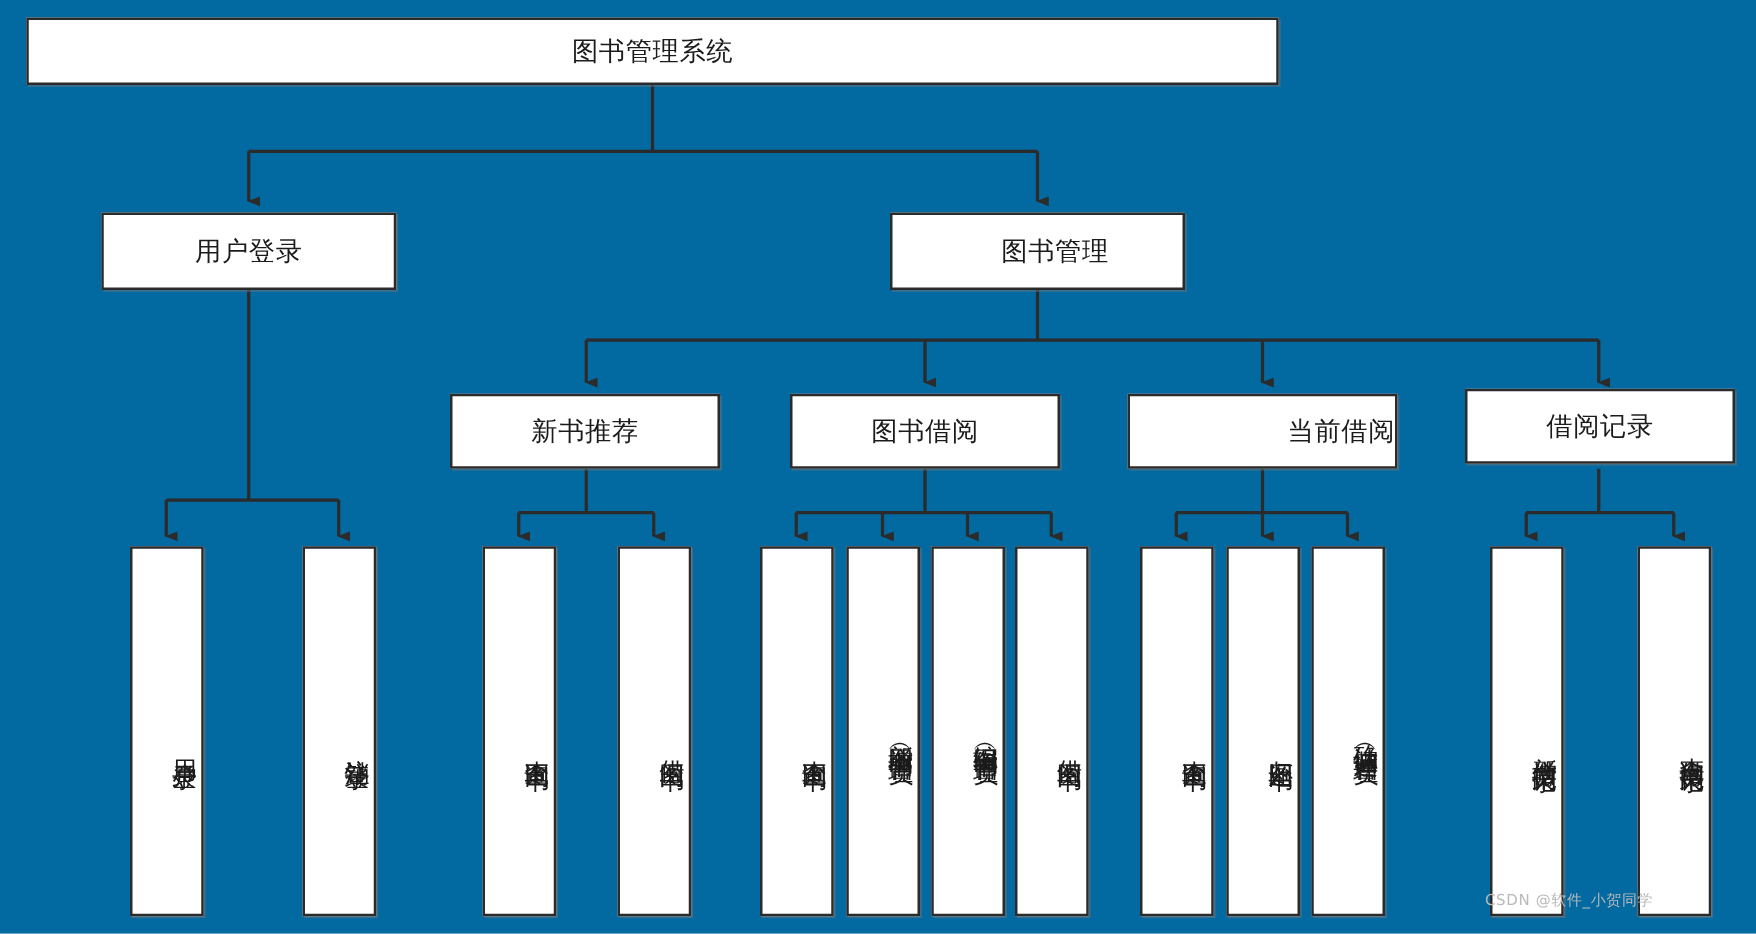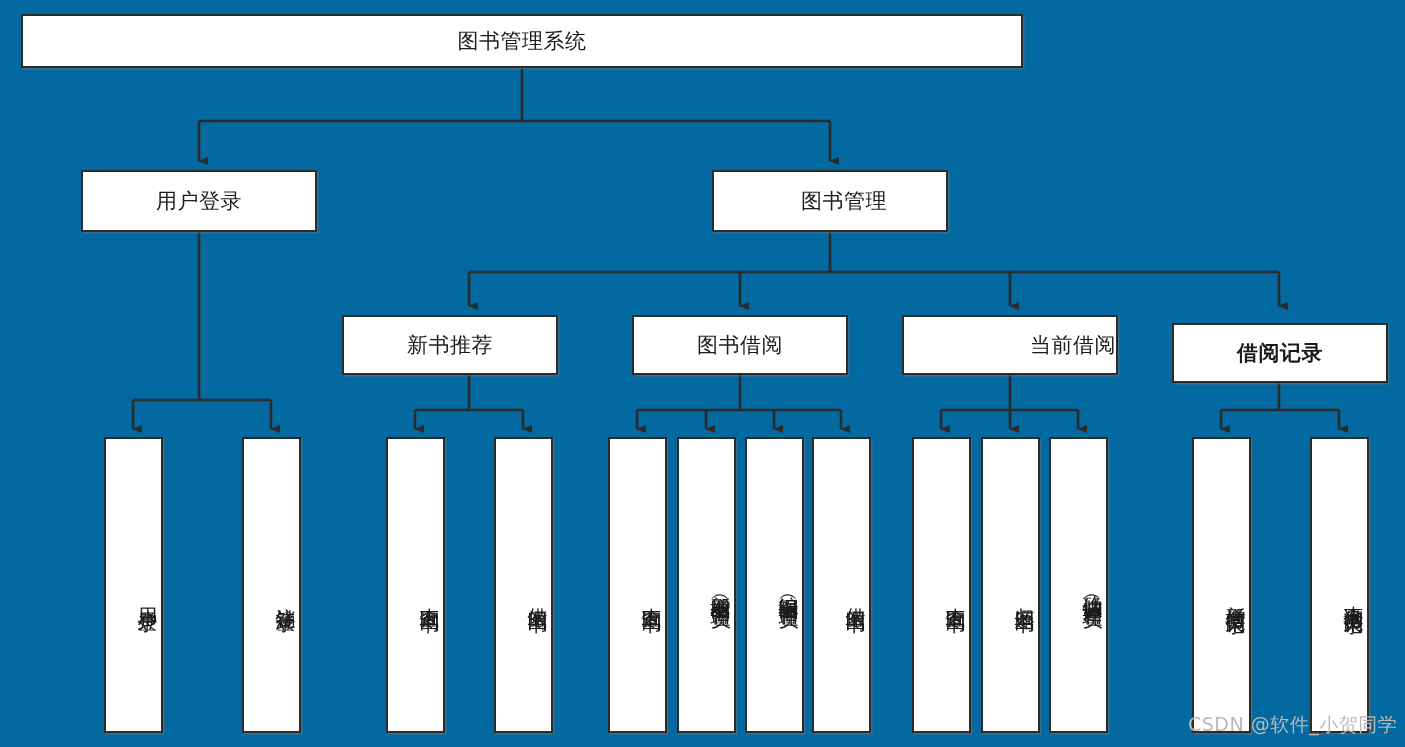--- a/index.html
+++ b/index.html
@@ -55,21 +55,21 @@
     left: 0;
     top: 0;
     width: 1405px;
     height: 747px;
     pointer-events: none;
   }
   .watermark {
     position: absolute;
     left: 1188px;
     top: 712px;
-    font-size: 19px;
+    font-size: 12px;
     color: #b9b9b9;
     letter-spacing: 0.5px;
     white-space: nowrap;
   }
 </style>
 </head>
 <body>
 
 <div id="canvas">
 
@@ -130,30 +130,30 @@
     <span class="node-label">图书管理系统</span>
   </div>
 
   <div class="node horizontal" style="left:81px; top:170px; width:236px; height:62px;">
     <span class="node-label">用户登录</span>
   </div>
   <div class="node horizontal" style="left:712px; top:170px; width:236px; height:62px;padding-left:28px;">
     <span class="node-label">图书管理</span>
   </div>
 
-  <div class="node horizontal" style="left:342px; top:315px; width:216px; height:60px;">
+  <div class="node horizontal" style="left:360px; top:315px; width:216px; height:60px;">
     <span class="node-label">新书推荐</span>
   </div>
   <div class="node horizontal" style="left:632px; top:315px; width:216px; height:60px;">
     <span class="node-label">图书借阅</span>
   </div>
   <div class="node horizontal" style="left:902px; top:315px; width:216px; height:60px;justify-content:flex-end;">
     <span class="node-label">当前借阅</span>
   </div>
-  <div class="node horizontal" style="left:1172px; top:323px; width:216px; height:60px;font-weight:bold;">
+  <div class="node horizontal" style="left:1172px; top:311px; width:216px; height:60px;">
     <span class="node-label">借阅记录</span>
   </div>
 
   <div class="node vertical" style="left:104px; top:437px; width:59px; height:296px;">
     <span class="node-label">用户登录</span>
   </div>
   <div class="node vertical" style="left:242px; top:437px; width:59px; height:296px;">
     <span class="node-label">注销登录</span>
   </div>
 

